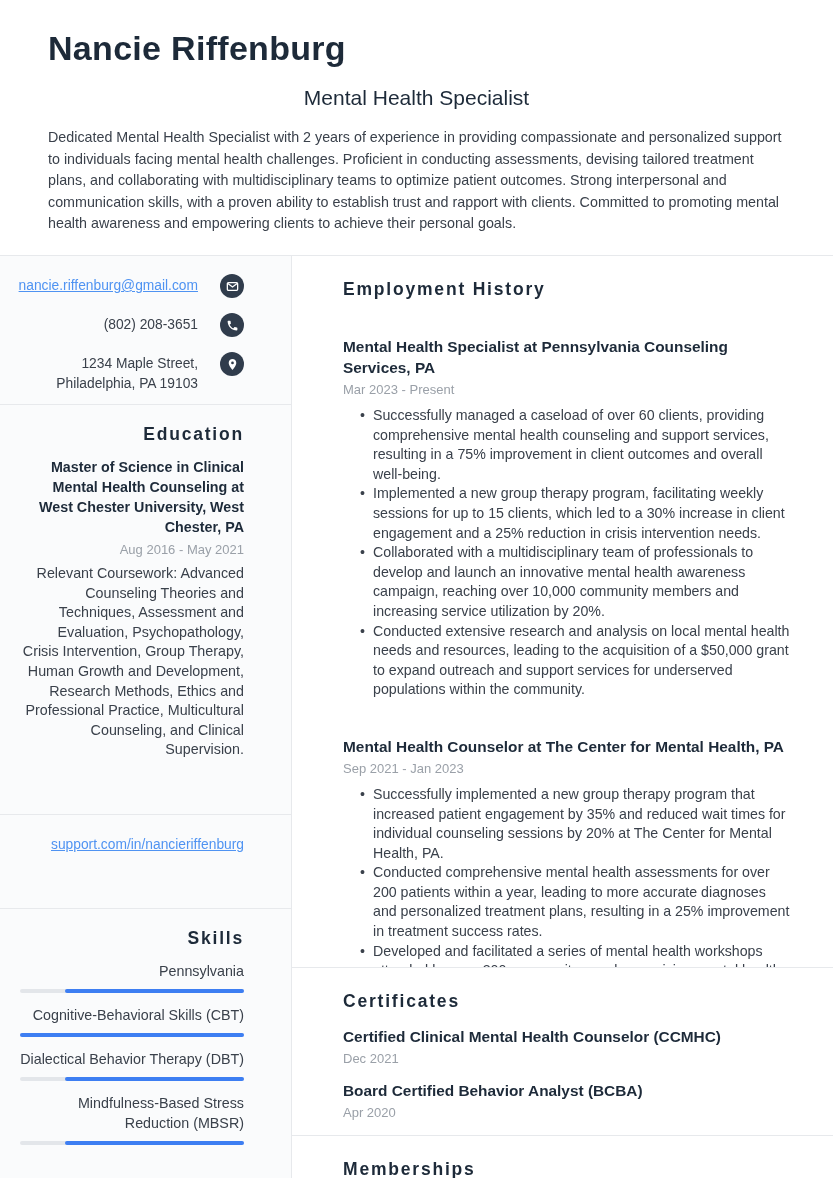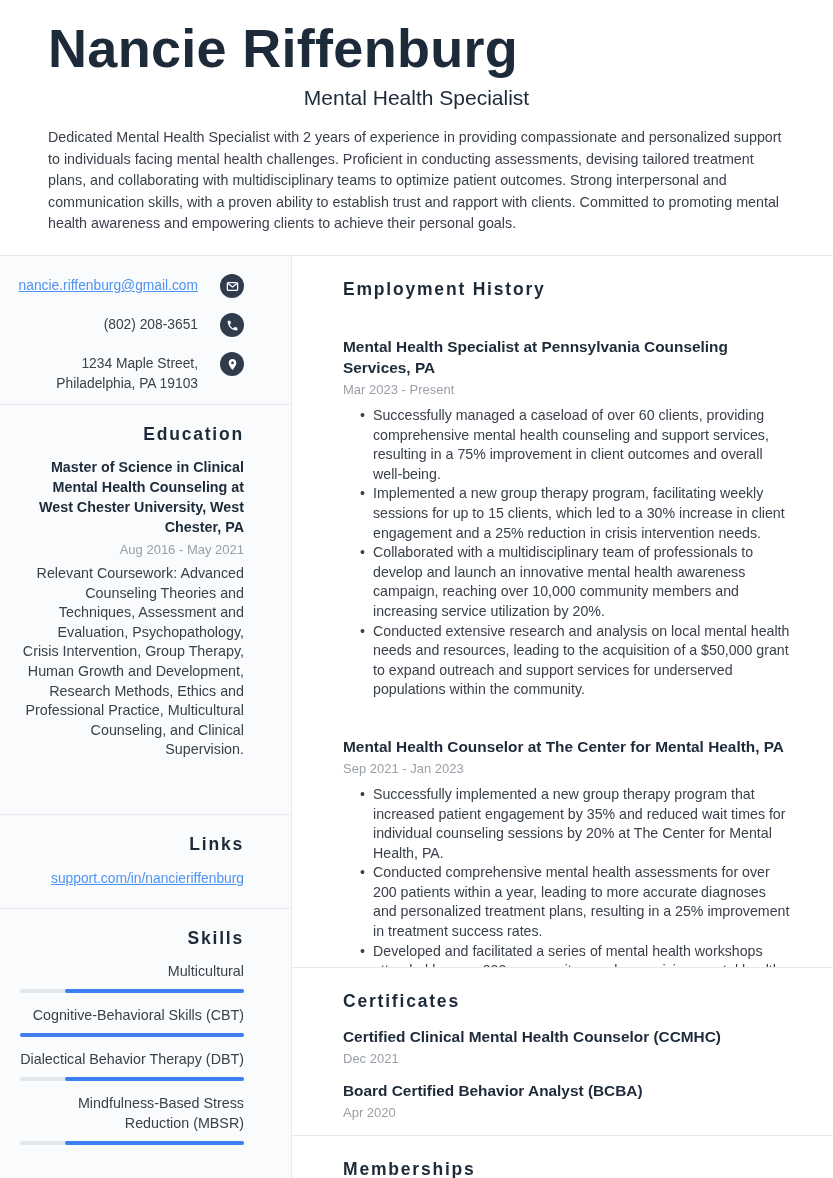--- a/index.html
+++ b/index.html
@@ -7,21 +7,21 @@
   body {
     font-family:"Liberation Sans", sans-serif;
     background:#ffffff;
     color:var(--text-dark, #3a414b);
     position:relative;
   }
 
   
   .header { padding:24px 48px 0 48px; }
   .name {
-    font-size:54px; font-weight:700; line-height:48px;
+    font-size:34px; font-weight:700; line-height:48px;
     color:var(--heading-navy, #1b2735); letter-spacing:.3px;
   }
   .headline {
     font-size:21px; font-weight:400; line-height:26px;
     color:var(--heading-navy, #1b2735); margin-top:13px;text-align:center;
   }
   .summary {
     margin-top:16px; font-size:14.3px; line-height:21.5px;
     color:var(--text-dark, #3a414b);
   }
@@ -163,29 +163,28 @@
     </div>
 
     <div class="side-section sec-education">
       <div class="side-heading">Education</div>
       <div class="degree">Master of Science in Clinical Mental Health Counseling at West Chester University, West Chester, PA</div>
       <div class="side-date">Aug 2016 - May 2021</div>
       <div class="side-desc">Relevant Coursework: Advanced Counseling Theories and Techniques, Assessment and Evaluation, Psychopathology, Crisis Intervention, Group Therapy, Human Growth and Development, Research Methods, Ethics and Professional Practice, Multicultural Counseling, and Clinical Supervision.</div>
     </div>
 
     <div class="side-section sec-links">
-      <div class="side-heading">Links</div>
       <div class="contact-text"><a class="link">support.com/in/nancieriffenburg</a></div>
     </div>
 
     <div class="side-section sec-skills">
       <div class="side-heading">Skills</div>
 
       <div class="skill">
-        <div class="skill-name">Multicultural</div>
+        <div class="skill-name">Pennsylvania</div>
         <div class="skill-bar">
           <span class="skill-fill" style="width: 80%;"></span>
         </div>
       </div>
       <div class="skill">
         <div class="skill-name">Cognitive-Behavioral Skills (CBT)</div>
         <div class="skill-bar">
           <span class="skill-fill" style="width: 100%;"></span>
         </div>
       </div>

